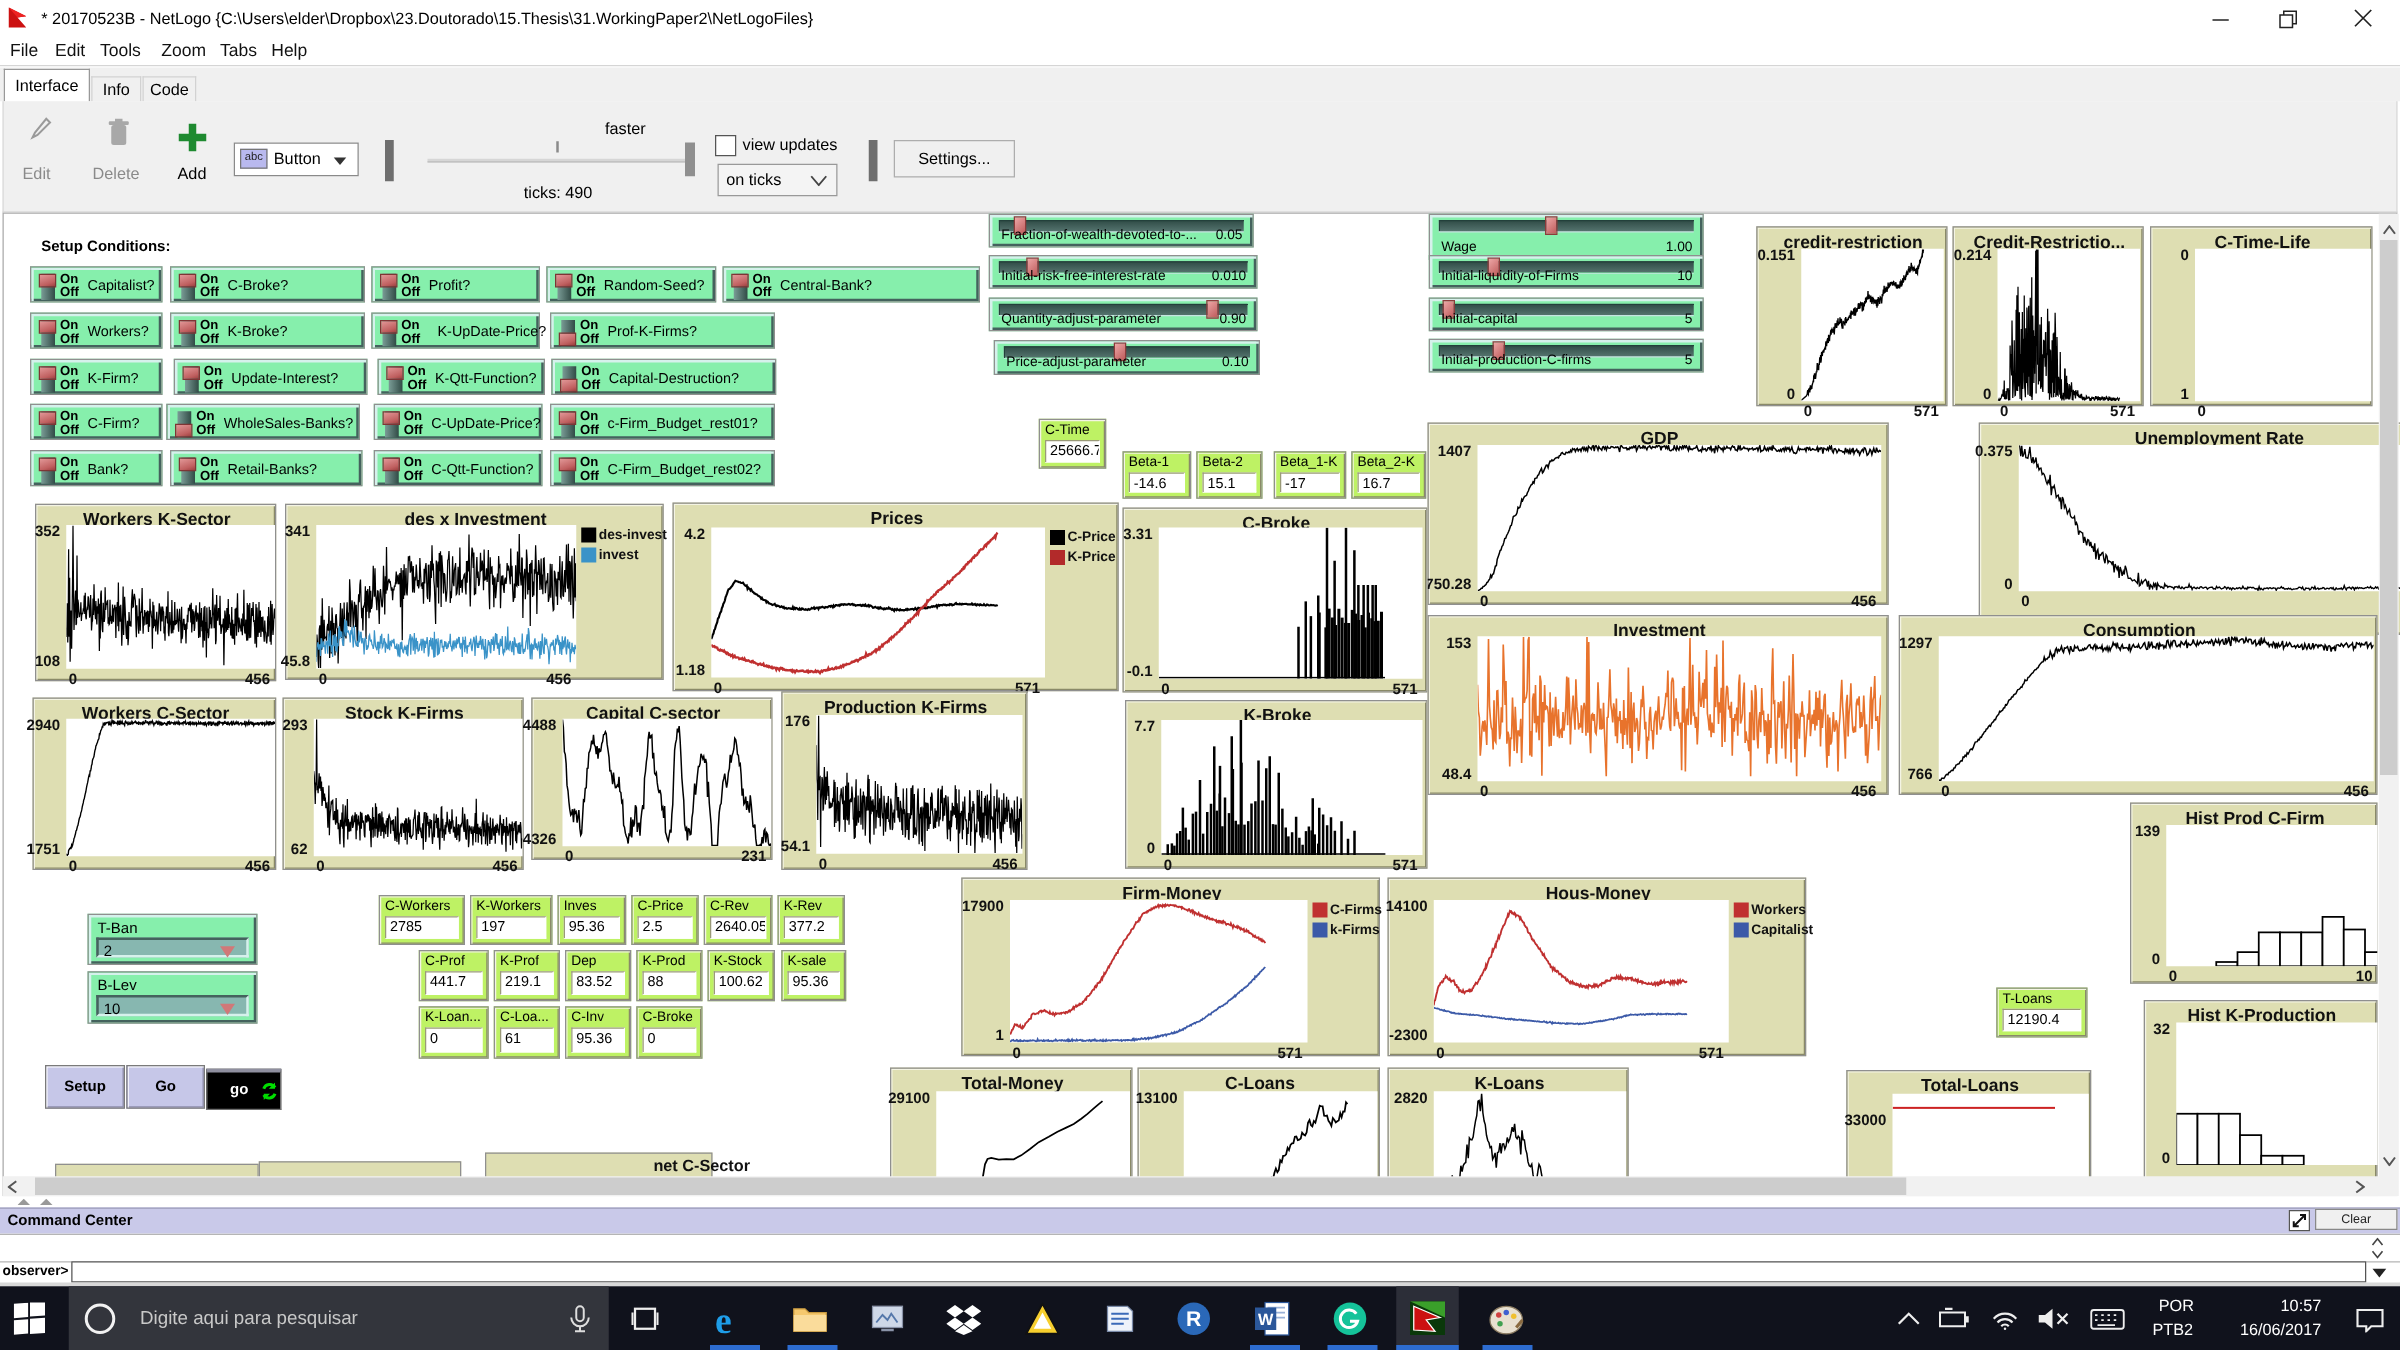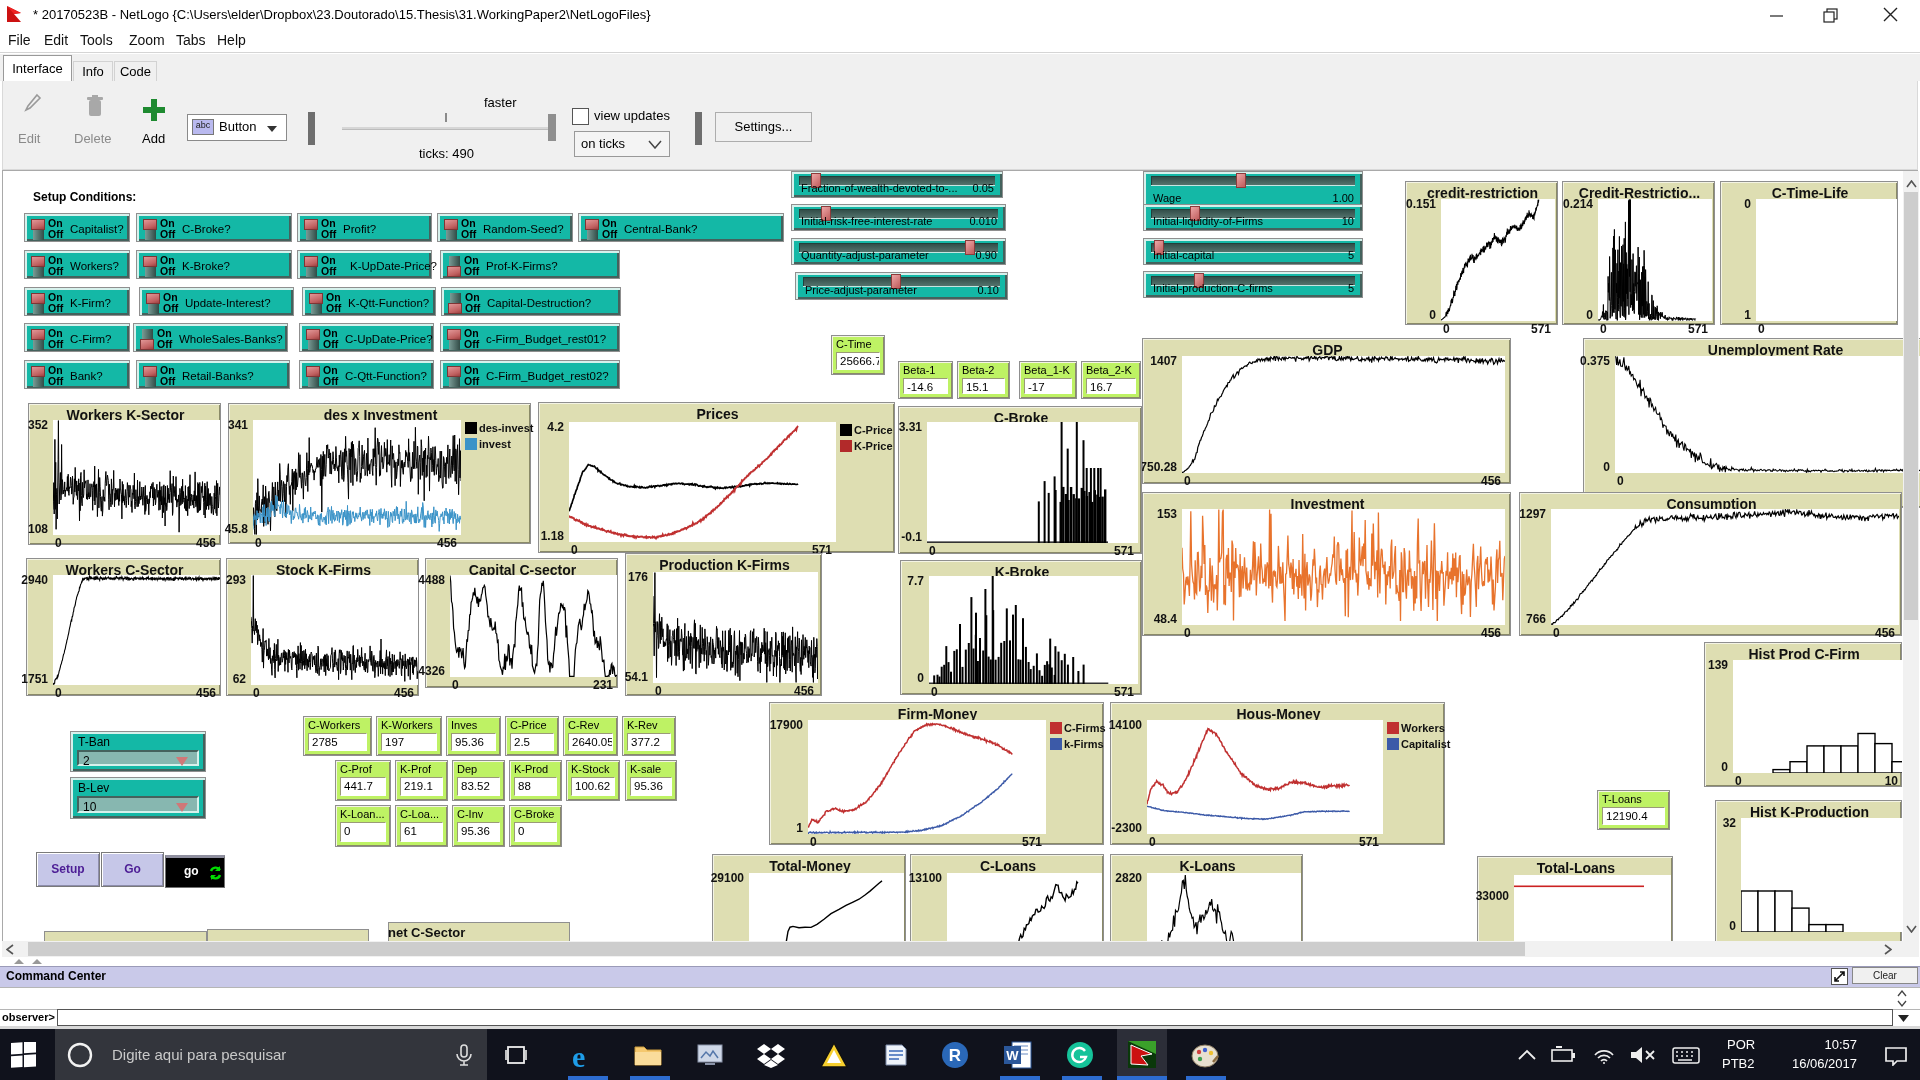--- a/index.html
+++ b/index.html
@@ -11,37 +11,37 @@
 .tabrow{position:absolute;left:0;top:54px;width:1920px;height:27px;background:#f0f0f0}
 .tab{position:absolute;font-size:13px;color:#000;text-align:center}
 .toolbar{position:absolute;left:2px;top:81px;width:1916px;height:89px;background:#f0f0f0;border:1px solid #d9d9d9;border-top:none}
 .iface{position:absolute;left:2px;top:170px;width:1916px;height:787px;background:#fff;border:1px solid #a9a9a9;overflow:hidden}
 .plot{position:absolute;background:#dedeb2;border:1px solid #8f8f8f;box-shadow:inset 1px 1px 0 #f4f4e4,inset -1px -1px 0 #8a8a68}
 .ptitle{position:absolute;text-align:center;font-size:14px;font-weight:bold;color:#111}
 .parea{position:absolute;background:#fff;overflow:hidden}
 .plbl{position:absolute;font-size:12px;font-weight:bold;color:#111;white-space:nowrap}
 .lgsw{position:absolute;width:12px;height:12px}
 .lgtx{position:absolute;font-size:11px;font-weight:600;color:#111;white-space:nowrap}
-.sw,.sl,.cho{position:absolute;background:#14b8a6;border:1px solid #8f8f8f;box-shadow:inset 2px 2px 0 #d6f1ec,inset -2px -2px 0 #44625d}
+.sw,.sl,.cho{position:absolute;background:#86efac;border:1px solid #8f8f8f;box-shadow:inset 2px 2px 0 #d6f1ec,inset -2px -2px 0 #44625d}
 .swslot{position:absolute;left:8px;top:5px;width:11px;height:21px;background:linear-gradient(90deg,#7a9c96,#314b46)}
 .swknob{position:absolute;left:6px;width:14px;height:11px;background:linear-gradient(160deg,#e29898,#c06060 70%,#9c4040);border:1px solid #7e3535}
 .swon{position:absolute;left:23px;top:4px;font-size:10.5px;font-weight:600;line-height:10px;color:#000}
 .swoff{position:absolute;left:23px;top:14.5px;font-size:10.5px;font-weight:600;line-height:10px;color:#000}
 .swlbl{position:absolute;top:8.5px;font-size:11.5px;color:#000;text-align:left;white-space:nowrap;overflow:hidden}
 .slgroove{position:absolute;top:4px;height:9px;background:linear-gradient(180deg,#2e4a45,#54736d);box-shadow:inset 1px 1px 0 #23403b,0 1px 0 #c5e5e0}
 .slknob{position:absolute;top:1px;width:10px;height:15px;background:linear-gradient(135deg,#eda7a7,#bd5a5a);border:1px solid #8c3b3b}
 .sllbl{position:absolute;left:9px;bottom:3px;font-size:11px;line-height:11px;color:#000;white-space:nowrap}
 .slval{position:absolute;right:8px;bottom:3px;font-size:11px;line-height:11px;color:#000}
 .mon{position:absolute;background:#bef264;border:1px solid #8f8f8f;box-shadow:inset 1px 1px 0 #f4f4e4,inset -1px -1px 0 #8a8a68}
 .monlbl{position:absolute;left:4px;top:2px;font-size:11px;color:#000;white-space:nowrap;overflow:hidden}
 .monval{position:absolute;left:4px;top:16px;bottom:4px;background:#fff;border:1px solid #9a9a78;border-right-color:#fff;border-bottom-color:#fff;font-size:11.5px;color:#000;padding:2px 0 0 3px;white-space:nowrap;overflow:hidden}
 .cholbl{position:absolute;left:7px;top:3px;font-size:12px;color:#000}
 .chofld{position:absolute;left:6px;top:18px;bottom:5px;background:#87b7b0;border:2px solid;border-color:#44625d #d6f1ec #d6f1ec #44625d;font-size:12px;color:#000;padding:2px 0 0 4px}
 .chotri{position:absolute;right:9px;top:5px;width:0;height:0;border-left:6px solid transparent;border-right:6px solid transparent;border-top:9px solid #d07878}
-.btn{position:absolute;background:#c6c7e8;border:1px solid #7a7a7a;box-shadow:inset 1px 1px 0 #ffffff,inset -1px -1px 0 #8d8dac;font-size:12px;font-weight:bold;color:#4c1d95;text-align:center}
+.btn{position:absolute;background:#c6c7e8;border:1px solid #7a7a7a;box-shadow:inset 1px 1px 0 #ffffff,inset -1px -1px 0 #8d8dac;font-size:12px;font-weight:bold;color:#000000;text-align:center}
 .sep{position:absolute;width:7px;background:#6e6e6e}
 .gray{color:#8a8a8a}
 .beige{position:absolute;background:#dedeb2;border:1px solid #8f8f8f}
 </style></head><body>
 <div class="titlebar"></div>
 <svg class="abs" style="left:6px;top:5px" width="22" height="18">
     <path d="M1,1 L15,8 L8,9 L15,17 L1,17 Z" fill="#cc1111"></path>
     <path d="M1,1 L15,8 L8,9 Z" fill="#ee2222"></path>
   </svg>
 <div class="ttext">* 20170523B - NetLogo {C:\Users\elder\Dropbox\23.Doutorado\15.Thesis\31.WorkingPaper2\NetLogoFiles}</div>
@@ -788,21 +788,21 @@
         <rect x="68" y="106.6" width="17" height="7.4" fill="#fff" stroke="#000" stroke-width="1.4"></rect>
         <rect x="85" y="106.6" width="17" height="7.4" fill="#fff" stroke="#000" stroke-width="1.4"></rect>
       </svg>
     </div>
     <div class="plbl" style="right:165px;top:15px">32</div>
     <div class="plbl" style="right:165px;top:118px">0</div>
   </div>
 <div class="beige" style="left:44px;top:931px;width:163px;height:24px"></div>
 <div class="beige" style="left:207px;top:929px;width:162px;height:26px"></div>
 <div class="beige" style="left:388px;top:922px;width:182px;height:33px"></div>
-<div class="abs" style="left:388px;top:925px;width:212px;text-align:left;font-size:13px;font-weight:bold;color:#111">net C-Sector</div>
+<div class="abs" style="left:388px;top:925px;width:212px;text-align:right;font-size:13px;font-weight:bold;color:#111">net C-Sector</div>
 <div class="abs" style="left:1903px;top:171px;width:16px;height:786px;background:#f1f1f1"></div>
 <svg class="abs" style="left:1906px;top:180px" width="11" height="8">
     <path d="M1,7 L5.5,1 L10,7" fill="none" stroke="#555" stroke-width="1.6"></path>
   </svg>
 <svg class="abs" style="left:1906px;top:925px" width="11" height="8">
     <path d="M1,1 L5.5,7 L10,1" fill="none" stroke="#555" stroke-width="1.6"></path>
   </svg>
 <div class="abs" style="left:1904px;top:192px;width:14px;height:428px;background:#cdcdcd"></div>
 <div class="abs" style="left:2px;top:941px;width:1916px;height:16px;background:#f1f1f1"></div>
 <svg class="abs" style="left:6px;top:944px" width="8" height="11">

